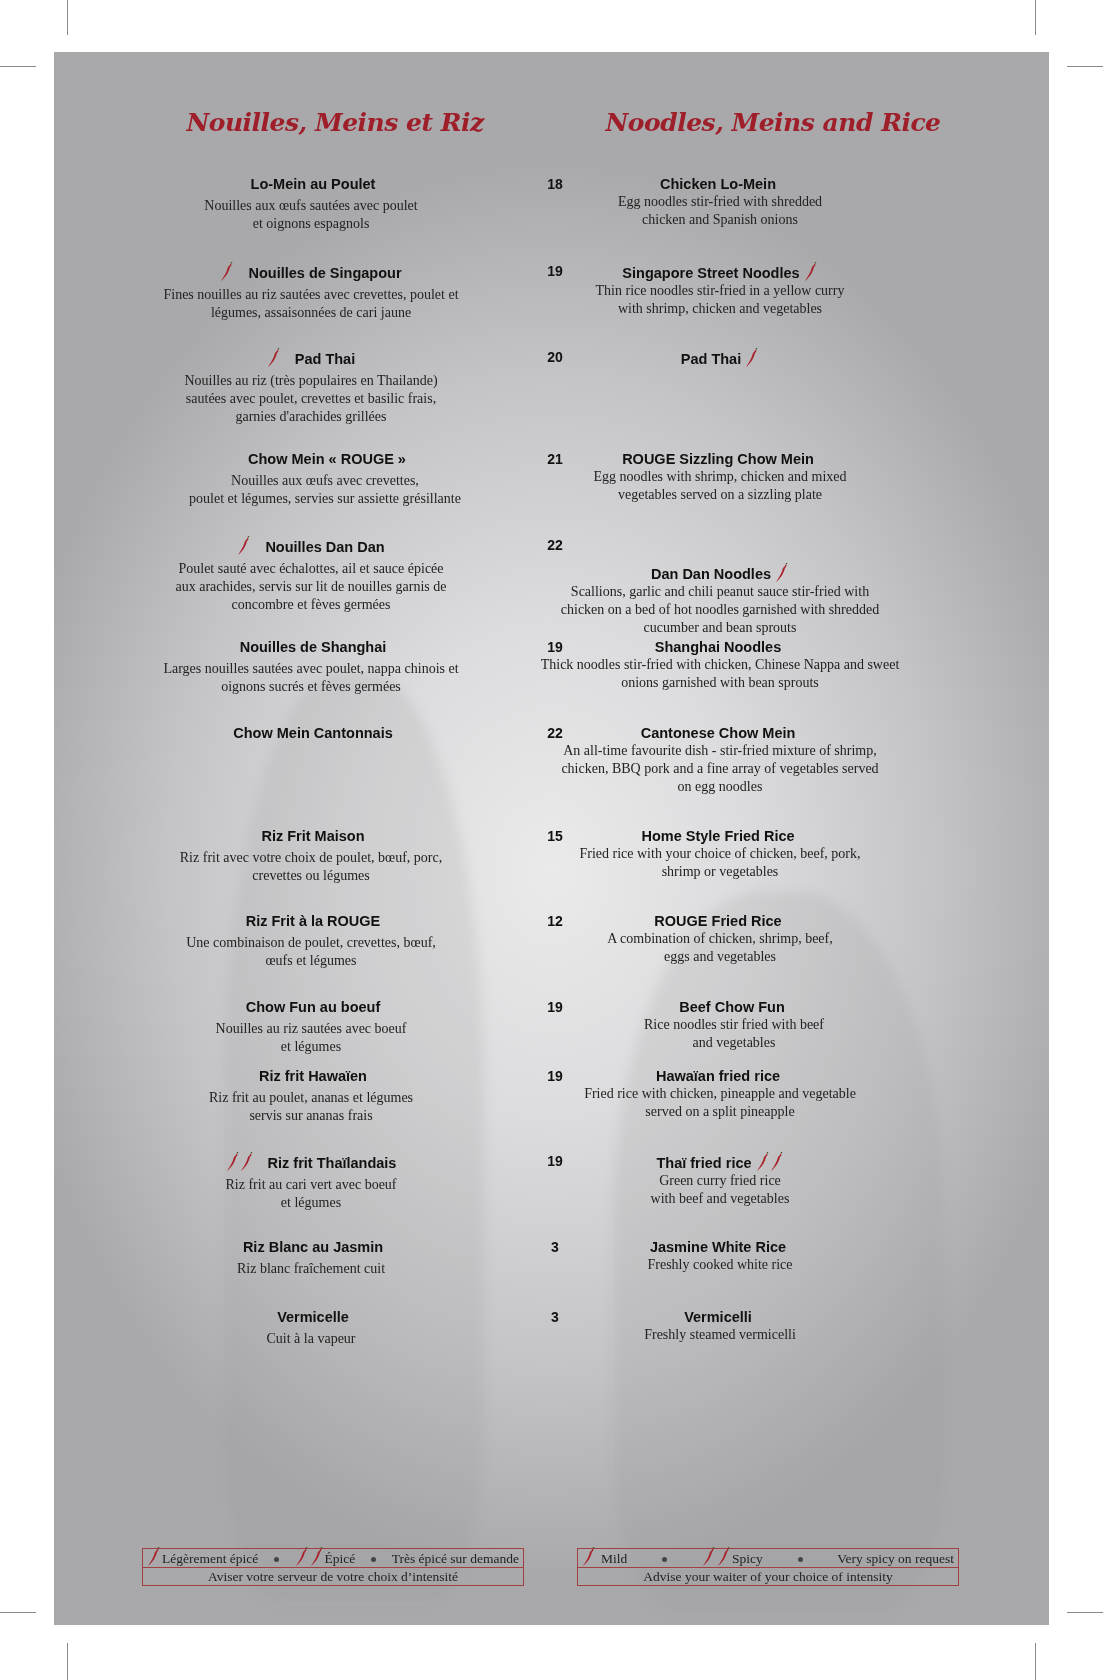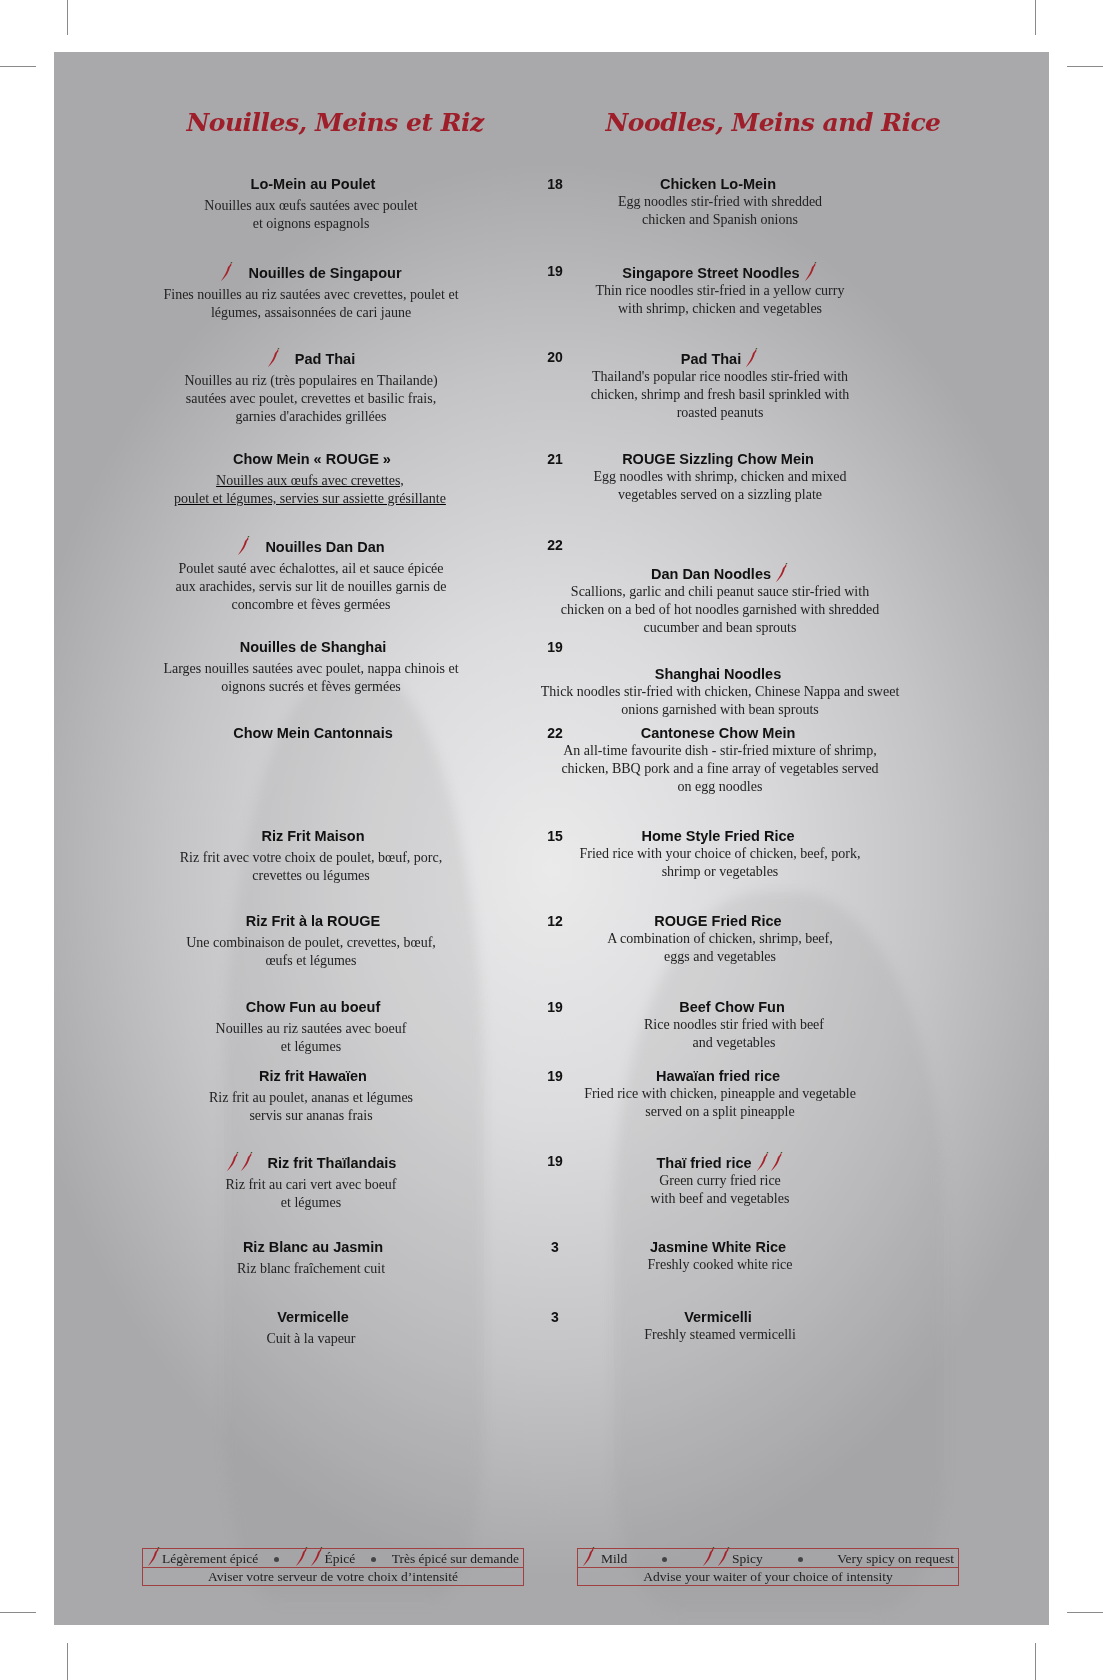--- a/index.html
+++ b/index.html
@@ -91,21 +91,21 @@
               <svg viewBox="0 0 14 20">
                 <path d="M11 1 C12 3 11 4 10 5 C9 9 7 14 1 19 C4 14 7 10 8 5 C9 4 10 3 11 1 Z" fill="#a8222a"></path>
                 <path d="M11 1 L12 0" stroke="#3a5a2a" stroke-width="1.2"></path>
               </svg>
             </span>
           </span>
           <span>Pad Thai</span>
         </div><div class="desc">Nouilles au riz (très populaires en Thailande)
 sautées avec poulet, crevettes et basilic frais,
 garnies d'arachides grillées</div></div>
-      <div class="item" style="left: 56px; top: 398px; text-decoration: underline;"><div class="name">
+      <div class="item" style="left: 71px; top: 398px;"><div class="name">
           <span style="display: inline-flex;"></span>
           <span>Chow Mein « ROUGE »</span>
         </div><div class="desc">Nouilles aux œufs avec crevettes,
 poulet et légumes, servies sur assiette grésillante</div></div>
       <div class="item" style="left: 57px; top: 484px;"><div class="name">
           <span style="display: inline-flex; margin-right: 10px;">
             <span class="chili">
               <svg viewBox="0 0 14 20">
                 <path d="M11 1 C12 3 11 4 10 5 C9 9 7 14 1 19 C4 14 7 10 8 5 C9 4 10 3 11 1 Z" fill="#a8222a"></path>
                 <path d="M11 1 L12 0" stroke="#3a5a2a" stroke-width="1.2"></path>
@@ -193,42 +193,40 @@
       <div class="item" style="left: 466px; top: 296px;"><div class="name">
           <span>Pad Thai</span>
           <span style="display: inline-flex;">
             <span class="chili">
               <svg viewBox="0 0 14 20">
                 <path d="M11 1 C12 3 11 4 10 5 C9 9 7 14 1 19 C4 14 7 10 8 5 C9 4 10 3 11 1 Z" fill="#a8222a"></path>
                 <path d="M11 1 L12 0" stroke="#3a5a2a" stroke-width="1.2"></path>
               </svg>
             </span>
           </span>
-        </div><div class="desc">Thailand's popular rice noodles stir-fried with
-chicken, shrimp and fresh basil sprinkled with
-roasted peanuts</div></div>
+        </div></div>
       <div class="item" style="left: 466px; top: 398px;"><div class="name">
           <span>ROUGE Sizzling Chow Mein</span>
           <span style="display: inline-flex;"></span>
         </div><div class="desc">Egg noodles with shrimp, chicken and mixed
 vegetables served on a sizzling plate</div></div>
       <div class="item" style="left: 466px; top: 511px;"><div class="name">
           <span>Dan Dan Noodles</span>
           <span style="display: inline-flex;">
             <span class="chili">
               <svg viewBox="0 0 14 20">
                 <path d="M11 1 C12 3 11 4 10 5 C9 9 7 14 1 19 C4 14 7 10 8 5 C9 4 10 3 11 1 Z" fill="#a8222a"></path>
                 <path d="M11 1 L12 0" stroke="#3a5a2a" stroke-width="1.2"></path>
               </svg>
             </span>
           </span>
         </div><div class="desc">Scallions, garlic and chili peanut sauce stir-fried with
 chicken on a bed of hot noodles garnished with shredded
 cucumber and bean sprouts</div></div>
-      <div class="item" style="left: 466px; top: 613px;"><div class="name">
+      <div class="item" style="left: 466px; top: 586px;"><div class="name">
           <span>Shanghai Noodles</span>
           <span style="display: inline-flex;"></span>
         </div><div class="desc">Thick noodles stir-fried with chicken, Chinese Nappa and sweet
 onions garnished with bean sprouts</div></div>
       <div class="item" style="left: 466px; top: 672px;"><div class="name">
           <span>Cantonese Chow Mein</span>
           <span style="display: inline-flex;"></span>
         </div><div class="desc">An all-time favourite dish - stir-fried mixture of shrimp,
 chicken, BBQ pork and a fine array of vegetables served
 on egg noodles</div></div>

